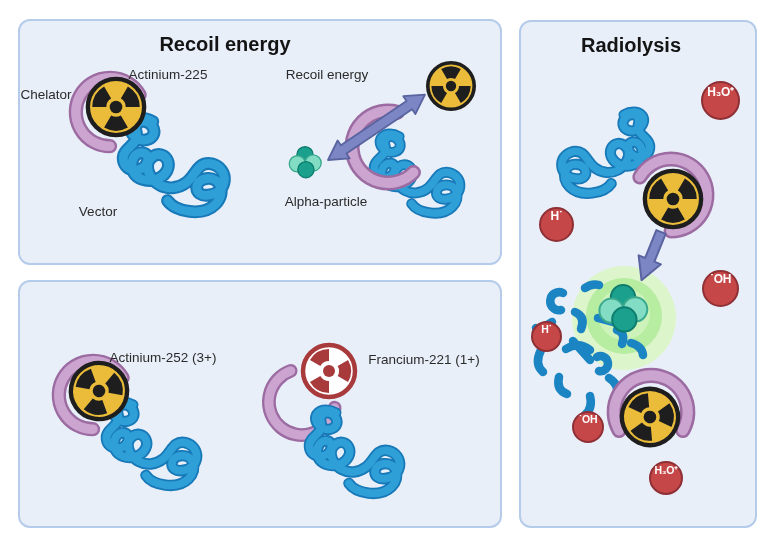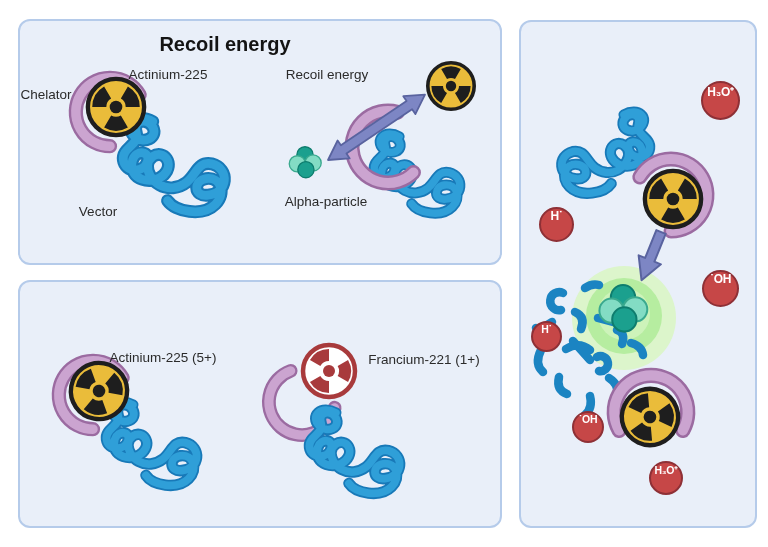--- a/index.html
+++ b/index.html
@@ -131,28 +131,29 @@
 
     <use href="#alpha" transform="translate(623,308) scale(1.35)"></use>
 
     <g>
       <use href="#crescent" transform="translate(651,412) rotate(90) scale(1.02)"></use>
       <use href="#trefoil-y" transform="translate(650,417) rotate(205) scale(0.97)"></use>
     </g>
   </svg>
 
   <span class="title" style="left:225px;top:33px;">Recoil energy</span>
+  <span class="title" style="left:631px;top:34px;">Radiolysis</span>
 
   <span class="lbl" style="left:168px;top:67px;">Actinium-225</span>
   <span class="lbl" style="left:46px;top:87px;text-align:center;">Chelator</span>
   <span class="lbl" style="left:98px;top:204px;">Vector</span>
   <span class="lbl" style="left:327px;top:67px;">Recoil energy</span>
   <span class="lbl" style="left:326px;top:194px;">Alpha-particle</span>
 
-  <span class="lbl" style="left:163px;top:350px;">Actinium-225 (5+)</span>
+  <span class="lbl" style="left:163px;top:350px;">Actinium-252 (3+)</span>
   <span class="lbl" style="left:424px;top:352px;">Francium-221 (1+)</span>
 
   <div class="ion ion-lg" style="left:701px;top:81px;width:39px;height:39px;">
     <span>H₃O⁺</span>
   </div>
   <div class="ion ion-lg" style="left:539px;top:207px;width:35px;height:35px;">
     <span>H˙</span>
   </div>
   <div class="ion ion-lg" style="left:702px;top:270px;width:37px;height:37px;">
     <span>˙OH</span>

